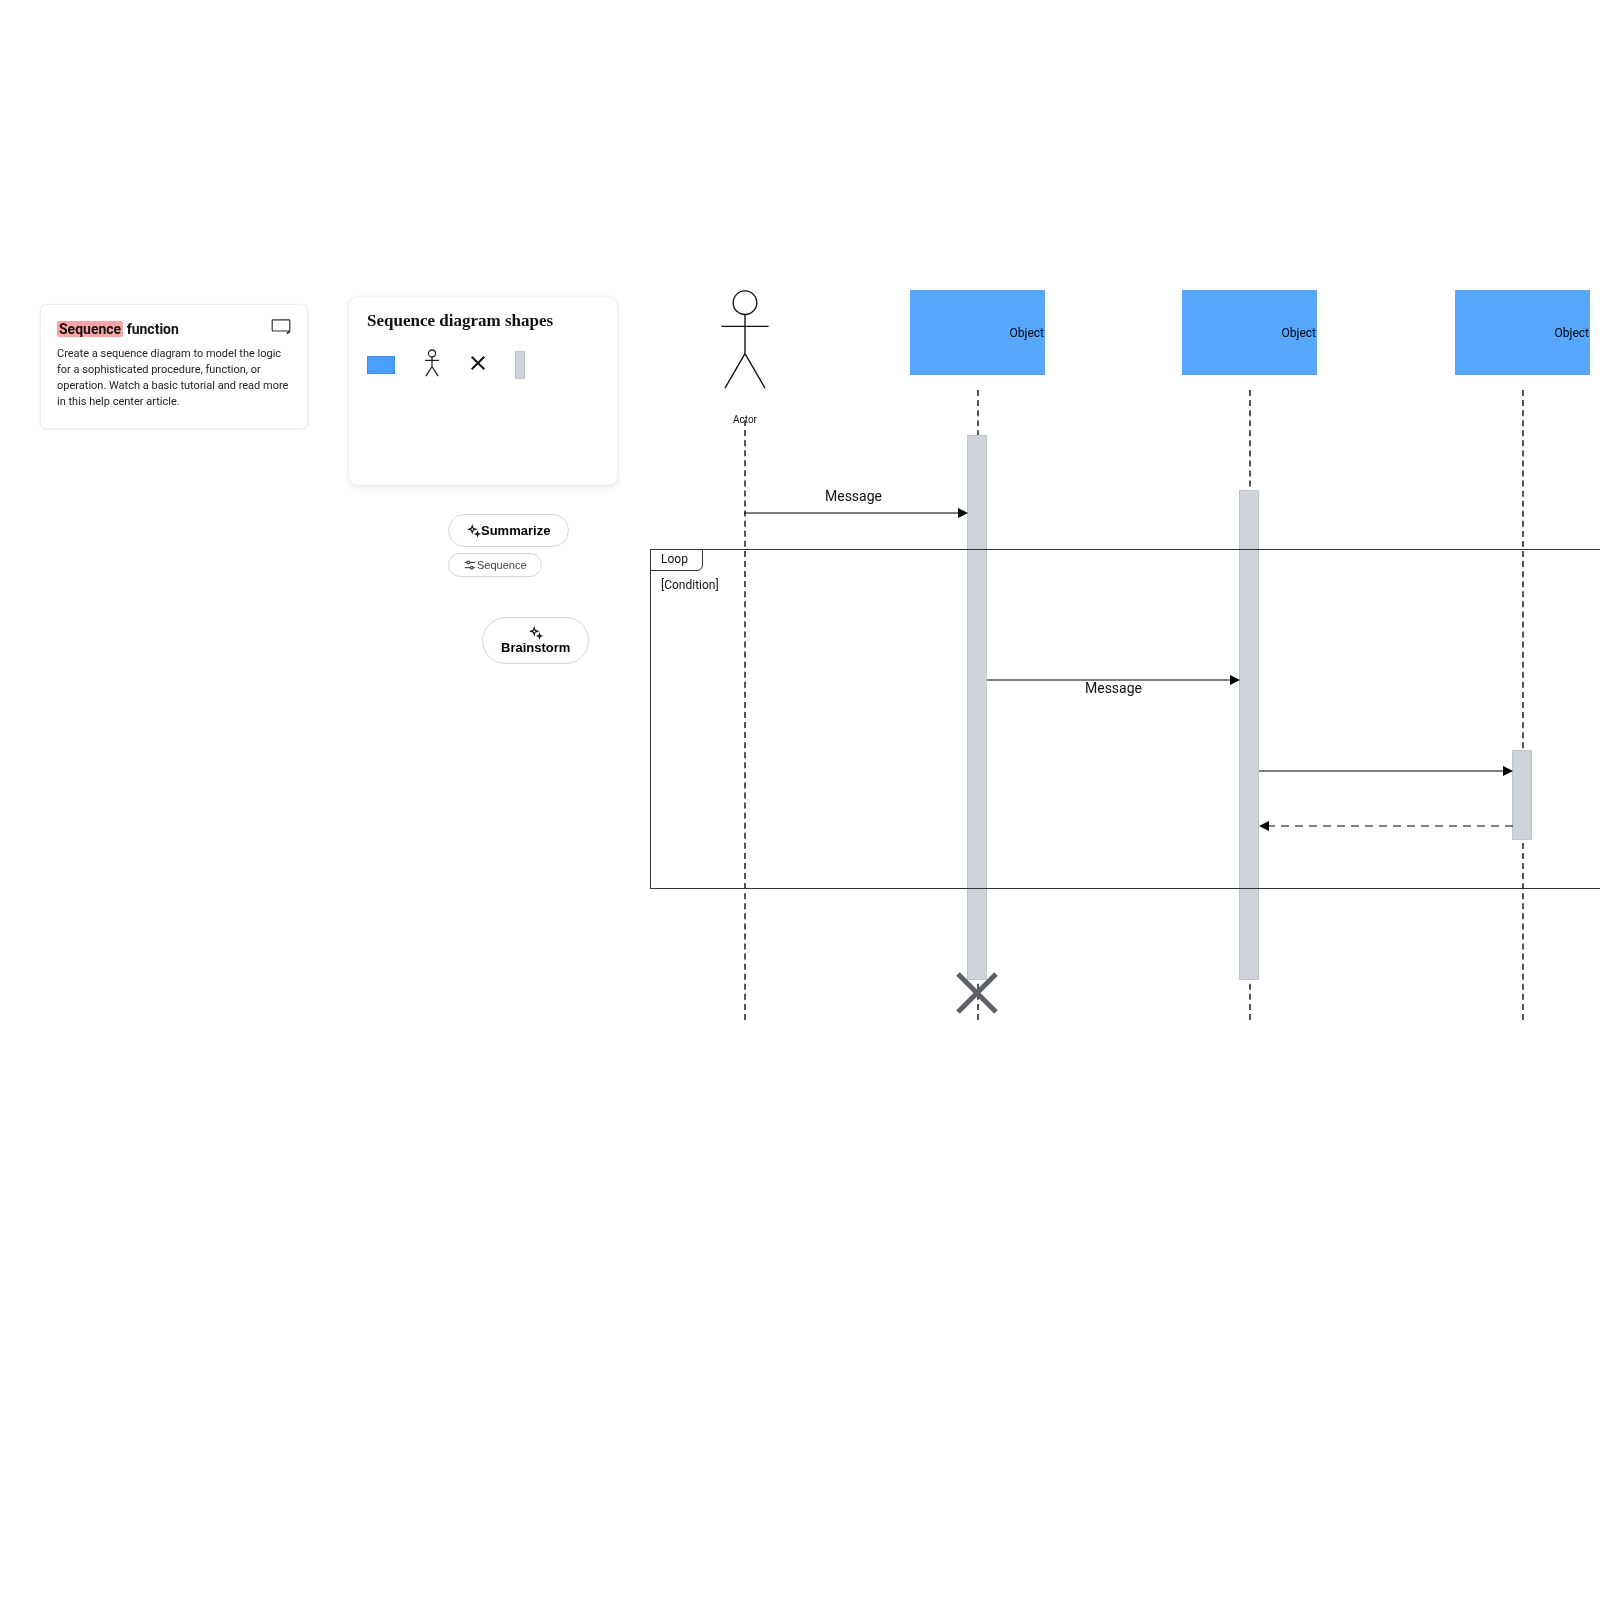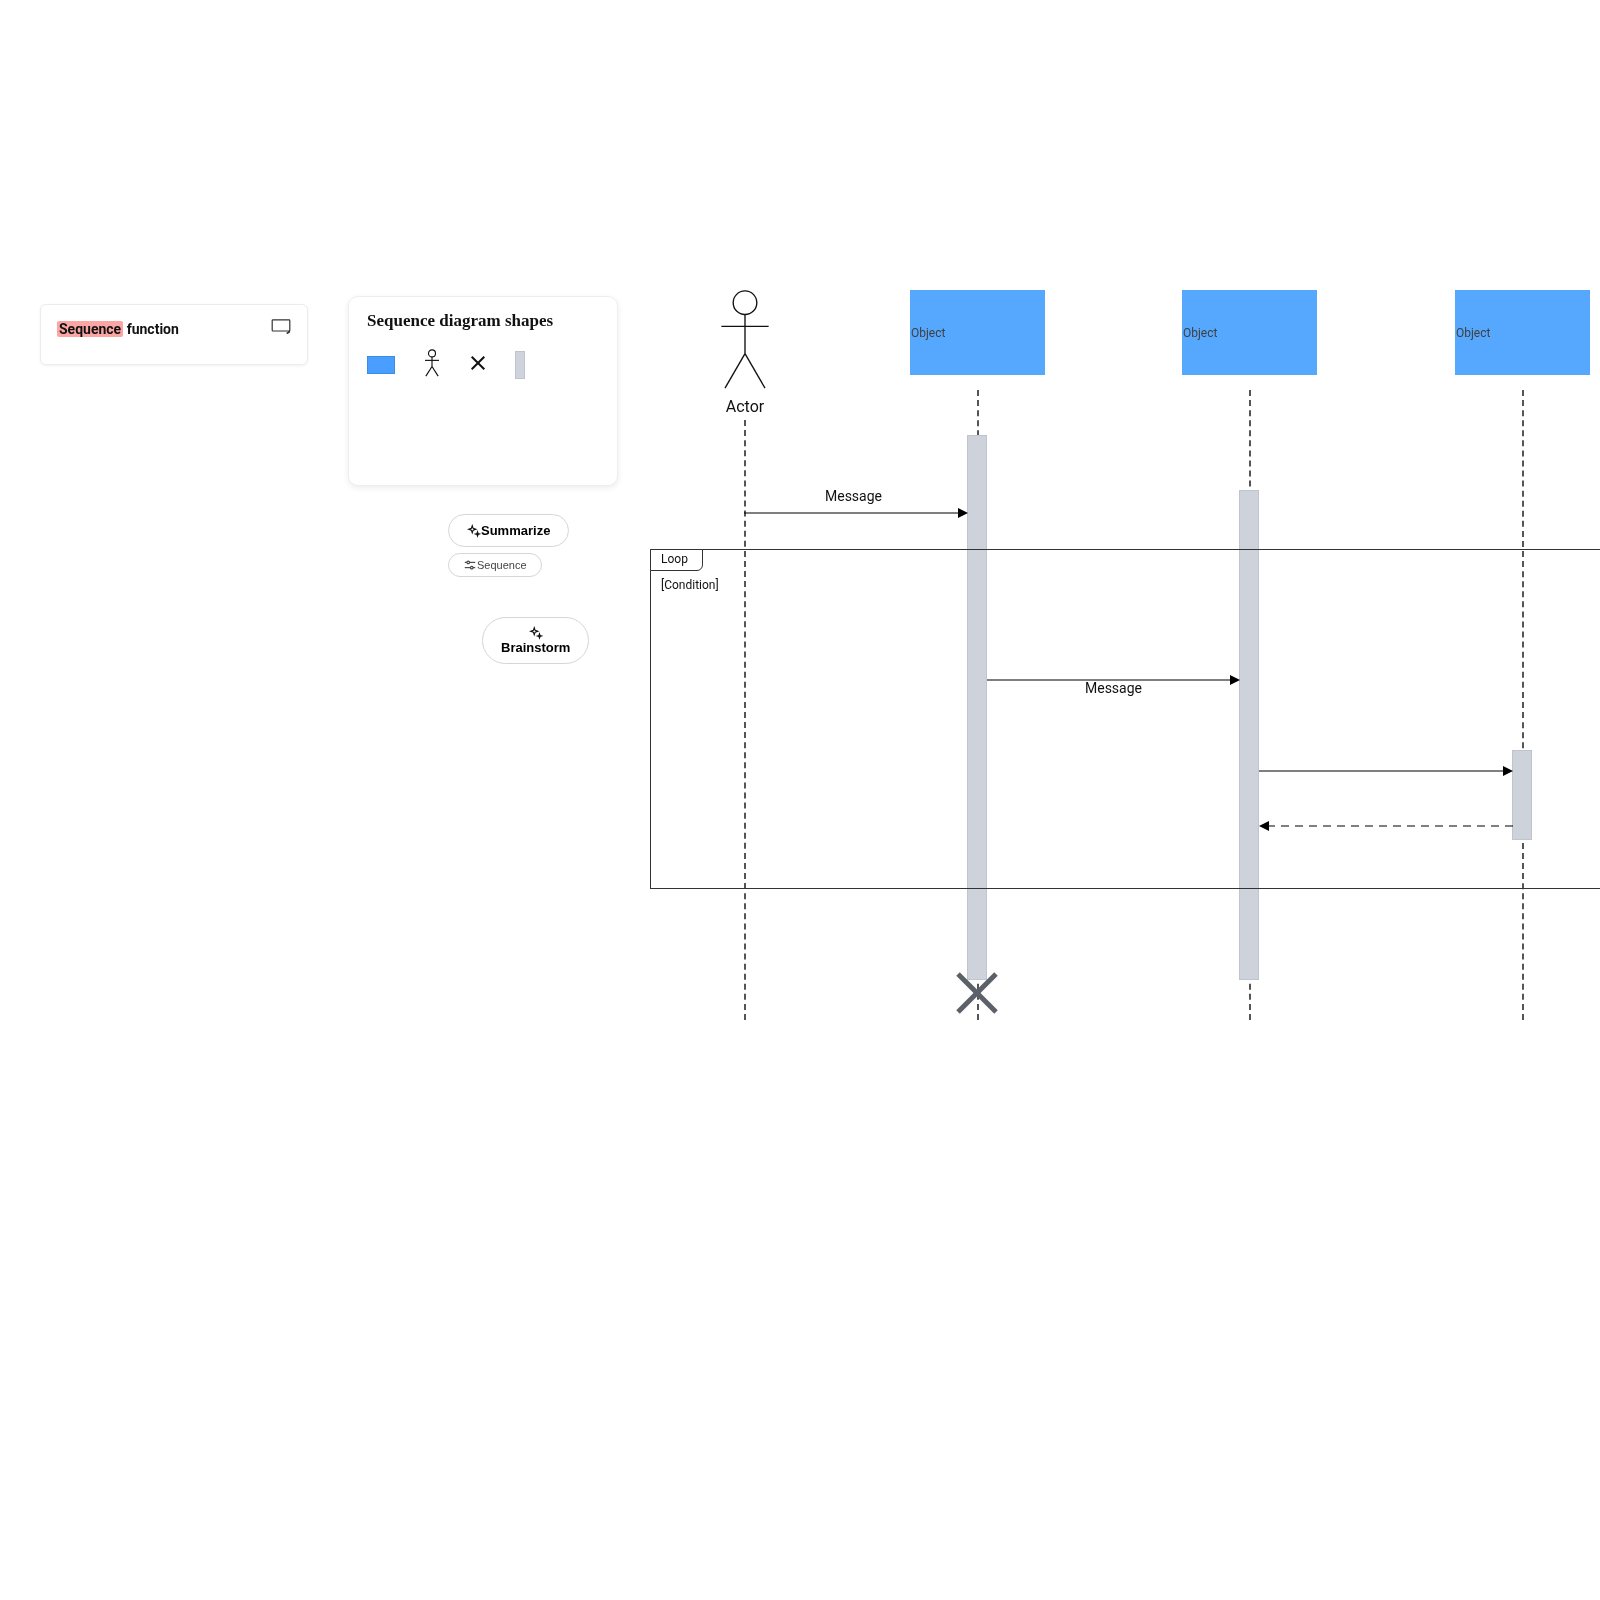--- a/index.html
+++ b/index.html
@@ -104,31 +104,31 @@
     width:0;
     border-left:2px dashed #555;
     height:630px;
   }
   .object-box {
     position:absolute;
     top:0;
     width:135px; height:85px;
     background:#56a8ff;
     border:1px solid #56a8ff;
-    display:flex; align-items:center; justify-content:flex-start;
-    font-size:12px; color:#404040;
+    display:flex; align-items:center; justify-content:flex-end;
+    font-size:12px; color:#000000;
   }
   .actor-fig {
     position:absolute;
     top:0;
     width:70px;
     text-align:center;
   }
   .actor-fig svg { width:56px; height:100px; }
-  .actor-label { font-size:16px; margin-top:3px;}
+  .actor-label { font-size:10px; margin-top:20px;}
 
   .activation {
     position:absolute;
     width:20px;
     background:#ced3db;
     border:1px solid #bfc5ce;
   }
 
   .destroy-x {
     position:absolute;
@@ -174,20 +174,21 @@
     <span class="pres-icon">
       <svg viewBox="0 0 24 20" fill="none" stroke="#333" stroke-width="1.5">
         <rect x="1" y="1" width="22" height="14" rx="1"></rect>
         <path d="M20 18 L23 15"></path>
         <path d="M23 15 L20 12" stroke-opacity="0"></path>
         <path d="M20 18 L23 15" marker-end=""></path>
         <path d="M19 18 L23 16"></path>
       </svg>
     </span>
   </div>
+  <div class="info-body">Create a sequence diagram to model the logic for a sophisticated procedure, function, or operation. Watch a basic tutorial and read more in this help center article.</div>
 </div>
 
 <div class="shapes-card">
   <div class="shapes-title">Sequence diagram shapes</div>
   <div class="shape-row">
     <div class="shape-rect"></div>
     <div class="shape-actor">
       <svg viewBox="0 0 20 32" stroke="#111" fill="none" stroke-width="1.3">
         <circle cx="10" cy="5" r="4"></circle>
         <line x1="10" y1="9" x2="10" y2="20"></line>

